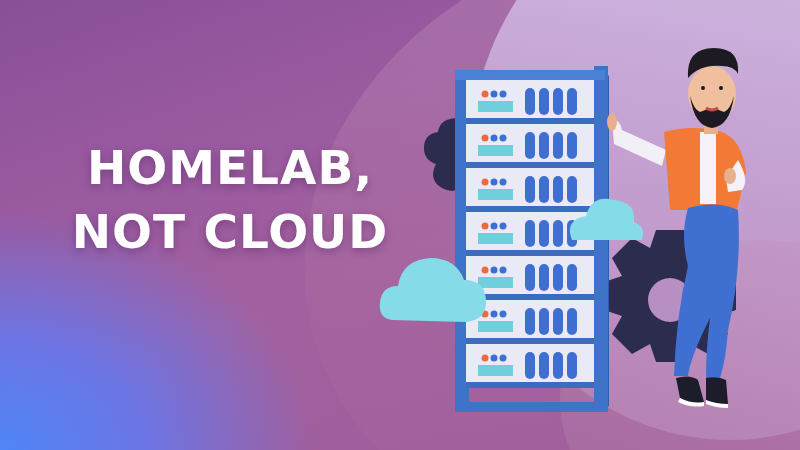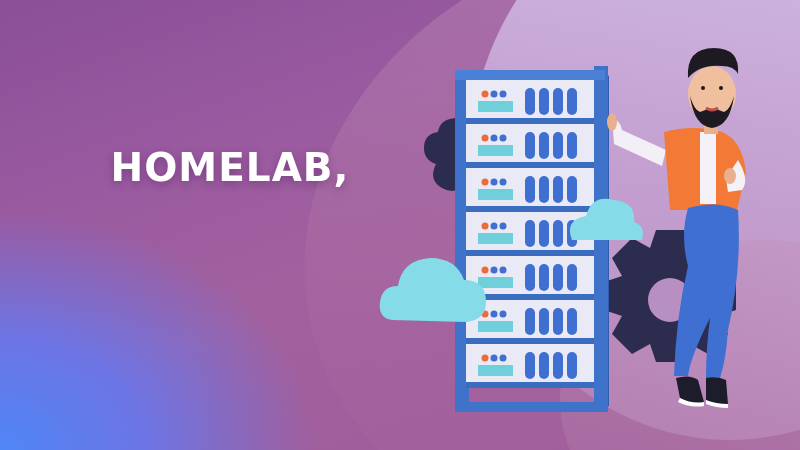--- a/index.html
+++ b/index.html
@@ -8,35 +8,36 @@
     background:
       radial-gradient(ellipse 420px 320px at 0px 450px, #4f86f7 0%, rgba(100,120,240,0.85) 35%, rgba(120,110,220,0) 75%),
       linear-gradient(160deg,#8a4f98 0%,#9a5aa0 30%,#a2619e 55%,#9d5b9a 100%);}
   .band1{position:absolute;left:300px;top:-60px;width:700px;height:600px;border-radius:50%;
     background:linear-gradient(200deg,#b88ab8 0%,#a8679f 60%,rgba(160,100,160,0) 100%);opacity:.55;transform:rotate(-18deg);}
   .band2{position:absolute;left:470px;top:-120px;width:520px;height:560px;border-radius:50%;
     background:linear-gradient(190deg,#d6c4ea 0%,#c7a7d6 45%,#b98cc0 100%);opacity:.95;}
   .band3{position:absolute;left:560px;top:240px;width:400px;height:320px;border-radius:50%;
     background:linear-gradient(200deg,#c69bc4,#a7689c);opacity:.55;}
   .title{position:absolute;left:40px;top:136px;width:380px;text-align:center;color:#fff;
-    font-family:"DejaVu Sans","Liberation Sans",sans-serif;font-weight:bold;font-size:39px;line-height:64px;letter-spacing:1px;
+    font-family:"DejaVu Sans","Liberation Sans",sans-serif;font-weight:bold;font-size:47px;line-height:64px;letter-spacing:1px;
     text-shadow:0 3px 8px rgba(60,20,80,.35);}
   .title span{display:block;}
   svg{position:absolute;left:0;top:0;}
 </style>
 </head>
 <body>
 
 <div class="bg"></div>
 <div class="band1"></div>
 <div class="band2"></div>
 <div class="band3"></div>
 
 <div class="title">
   <span>HOMELAB,</span>
+  <span>NOT CLOUD</span>
 </div>
 
 <svg width="800" height="450" viewBox="0 0 800 450">
 
   <g>
     <path d="M458 118 q-18 0 -20 14 q-14 2 -14 16 q0 12 12 16 q-8 16 6 24 q10 6 20 0 l0 -70 z" fill="#2b2c4e"></path>
   </g>
 
   <g transform="translate(670,300)">
     <path d="M-14,-70 h28 l6,18 l18,-10 l20,20 l-10,18 l18,6 v28 l-18,6 l10,18 l-20,20 l-18,-10 l-6,18 h-28 l-6,-18 l-18,10 l-20,-20 l10,-18 l-18,-6 v-28 l18,-6 l-10,-18 l20,-20 l18,10 z" fill="#2b2c4e"></path>

